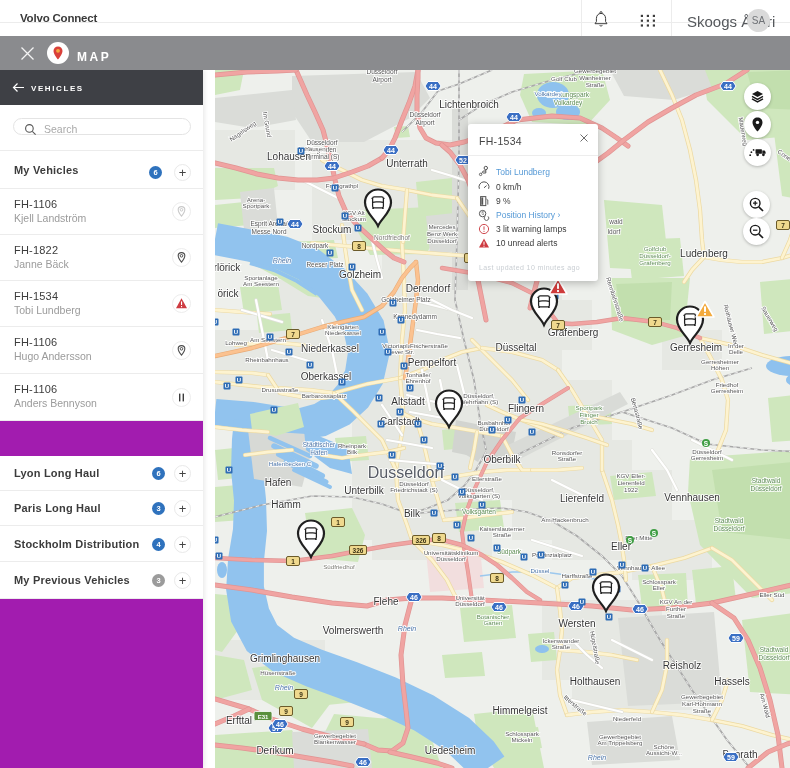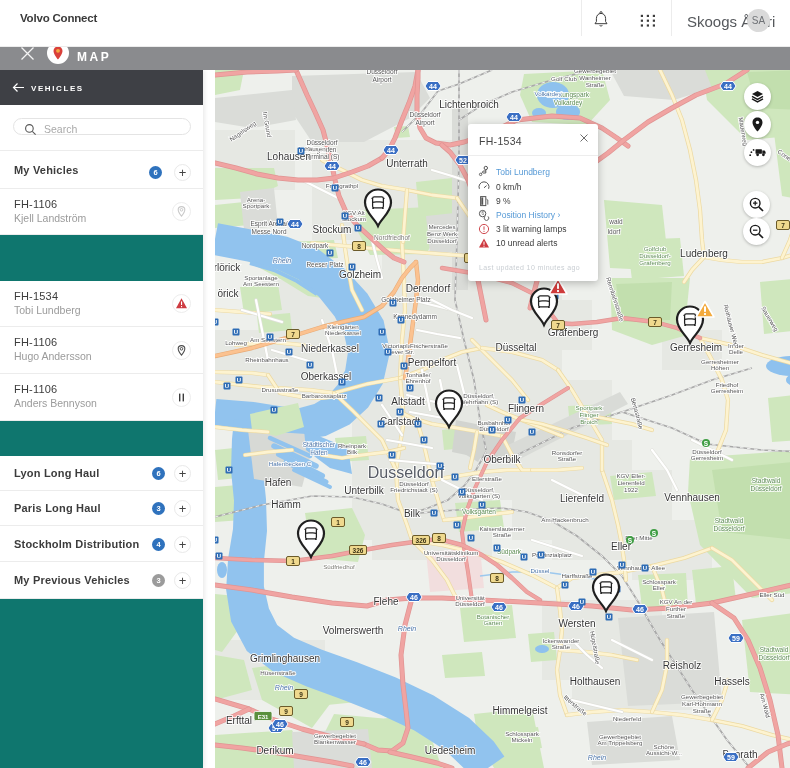--- a/index.html
+++ b/index.html
@@ -1,26 +1,26 @@
 <!DOCTYPE html>
 <html><head>
 <meta charset="utf-8">
 <style>
 * { margin:0; padding:0; box-sizing:border-box; }
 html,body { width:790px; height:768px; overflow:hidden; }
 body { font-family:"Liberation Sans", sans-serif; background:#fff; position:relative; }
-#topbar { position:absolute; left:0; top:0; width:790px; height:47px; background:#fff; border-bottom:1px solid #ececec; z-index:30; }
+#topbar { position:absolute; left:0; top:0; width:790px; height:23px; background:#fff; border-bottom:1px solid #ececec; z-index:30; }
 #topbar .logo { position:absolute; left:20px; top:12px; font-size:11.5px; font-weight:bold; color:#3a3a3a; letter-spacing:-0.2px; }
 .tdiv { position:absolute; top:0; width:1px; height:36px; background:#ececec; }
 #topbar .uname { position:absolute; left:687px; top:13px; font-size:15px; color:#55585c; }
 #topbar .avatar { position:absolute; left:747px; top:9px; width:23px; height:23px; border-radius:50%; background:#dadada; color:#6f7276; font-size:10px; text-align:center; line-height:23px; }
 #graybar { position:absolute; left:0; top:36px; width:790px; height:34px; background:#8a8b8e; z-index:29; }
 #graybar .mappin { position:absolute; left:47px; top:6px; width:22px; height:22px; background:#fff; border-radius:50%; }
 #graybar .maplbl { position:absolute; left:77px; top:14px; color:#fff; font-size:12px; letter-spacing:2.5px; font-weight:bold; }
-#sidebar { position:absolute; left:0; top:70px; width:203px; height:698px; background:#0f766e; z-index:25; box-shadow:2px 0 4px rgba(0,0,0,0.08); }
+#sidebar { position:absolute; left:0; top:70px; width:203px; height:698px; background:#a21caf; z-index:25; box-shadow:2px 0 4px rgba(0,0,0,0.08); }
 #sidehead { position:absolute; left:0; top:0; width:203px; height:35px; background:#3e4045; color:#fff; }
 #sidehead .vh { position:absolute; left:31px; top:14px; font-size:8px; font-weight:bold; letter-spacing:1.6px; }
 #searchrow { position:absolute; left:0; top:35px; width:203px; height:46px; background:#fff; border-bottom:1px solid #ececec; }
 #searchbox { position:absolute; left:13px; top:13px; width:178px; height:17px; border:1px solid #e4e4e4; border-radius:11px; background:#fff; }
 #searchbox span { position:absolute; left:30px; top:4px; color:#a9a9a9; font-size:10.5px; }
 .row { position:absolute; left:0; width:203px; background:#fff; border-bottom:1px solid #ececec; }
 .row .t1 { position:absolute; left:14px; font-size:11px; color:#3c3c3c; letter-spacing:0.2px; }
 .row .t1b { font-weight:bold; }
 .row .t2 { position:absolute; left:14px; font-size:10.5px; color:#9b9b9b; }
 .badge { position:absolute; width:13px; height:13px; border-radius:50%; background:#2f72bd; color:#fff; font-size:7.5px; font-weight:bold; text-align:center; line-height:13px; }
@@ -966,20 +966,28 @@
     <div class="pluscirc" style="left:174px;top:13px"></div>
   </div>
   <div class="row" style="top:119px;height:46px">
     <div class="t1" style="top:9px">FH-1106</div>
     <div class="t2" style="top:23px">Kjell Landström</div>
     <div class="iconcirc" style="top:13px"><svg width="17" height="17" viewBox="0 0 17 17">
           <path d="M8.5 3.6 c1.9 0 3.3 1.4 3.3 3.2 c0 2.3 -3.3 6.4 -3.3 6.4 c0 0 -3.3 -4.1 -3.3 -6.4 c0 -1.8 1.4 -3.2 3.3 -3.2 z" fill="none" stroke="#c9c9c9" stroke-width="1.1"></path>
           <circle cx="8.5" cy="6.8" r="1.3" fill="none" stroke="#c9c9c9" stroke-width="1"></circle>
         </svg></div>
   </div>
+  <div class="row" style="top:165px;height:46px">
+    <div class="t1" style="top:9px">FH-1822</div>
+    <div class="t2" style="top:23px">Janne Bäck</div>
+    <div class="iconcirc" style="top:13px"><svg width="17" height="17" viewBox="0 0 17 17">
+          <path d="M8.5 3.6 c1.9 0 3.3 1.4 3.3 3.2 c0 2.3 -3.3 6.4 -3.3 6.4 c0 0 -3.3 -4.1 -3.3 -6.4 c0 -1.8 1.4 -3.2 3.3 -3.2 z" fill="none" stroke="#4d4d4d" stroke-width="1.1"></path>
+          <circle cx="8.5" cy="6.8" r="1.3" fill="none" stroke="#4d4d4d" stroke-width="1"></circle>
+        </svg></div>
+  </div>
   <div class="row" style="top:211px;height:46px">
     <div class="t1" style="top:9px">FH-1534</div>
     <div class="t2" style="top:23px">Tobi Lundberg</div>
     <div class="iconcirc" style="top:13px"><svg width="17" height="17" viewBox="0 0 17 17">
           <path d="M8.5 3.2 L14 13.2 L3 13.2 Z" fill="#ce3b41"></path>
           <rect x="8" y="6.4" width="1.1" height="3.6" fill="#fff"></rect>
           <rect x="8" y="11" width="1.1" height="1.2" fill="#fff"></rect>
         </svg></div>
   </div>
   <div class="row" style="top:257px;height:47px">

